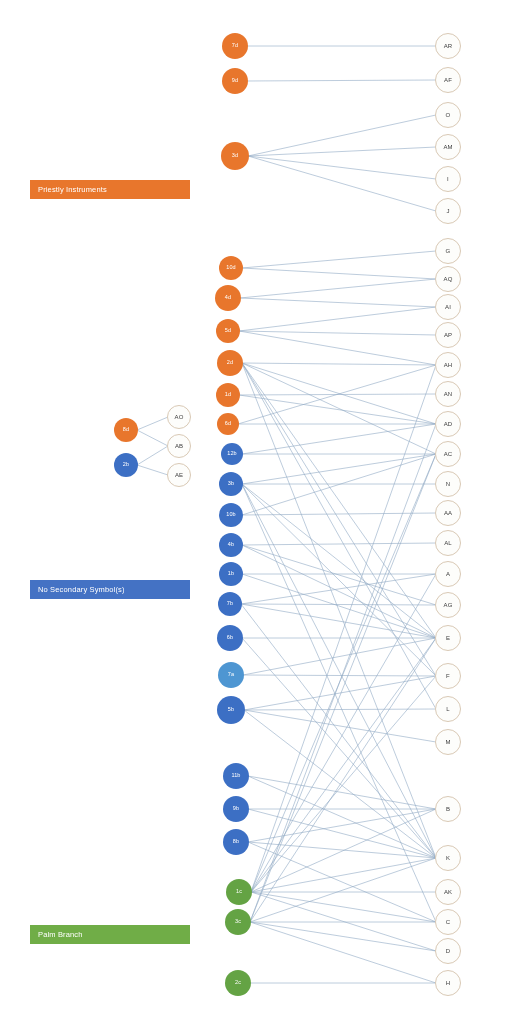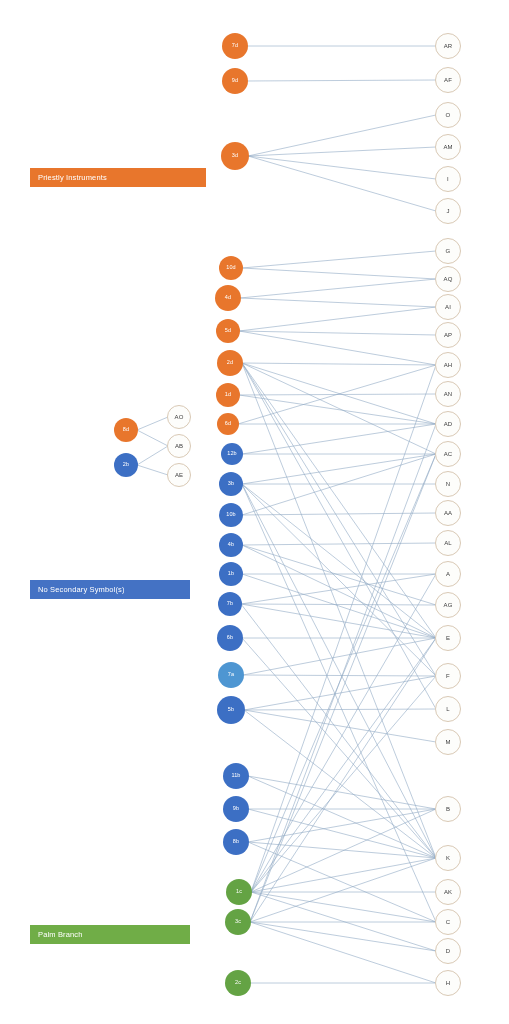--- a/index.html
+++ b/index.html
@@ -329,21 +329,21 @@
       </div>
       <div class="node tgt" style="left: 167px; top: 405px; width: 24px; height: 24px;">
         <span class="node-label">AO</span>
       </div>
       <div class="node tgt" style="left: 167px; top: 434px; width: 24px; height: 24px;">
         <span class="node-label">AB</span>
       </div>
       <div class="node tgt" style="left: 167px; top: 463px; width: 24px; height: 24px;">
         <span class="node-label">AE</span>
       </div>
-      <div class="legend-bar" style="left: 30px; top: 168px; width: 176px; height: 19px; background: rgb(232, 118, 44);">
+      <div class="legend-bar" style="left: 30px; top: 180px; width: 160px; height: 19px; background: rgb(232, 118, 44);">
         <span class="legend-text">Priestly Instruments</span>
       </div>
       <div class="legend-bar" style="left: 30px; top: 580px; width: 160px; height: 19px; background: rgb(68, 114, 196);">
         <span class="legend-text">No Secondary Symbol(s)</span>
       </div>
       <div class="legend-bar" style="left: 30px; top: 925px; width: 160px; height: 19px; background: rgb(112, 173, 71);">
         <span class="legend-text">Palm Branch</span>
       </div>
     </div>
 

